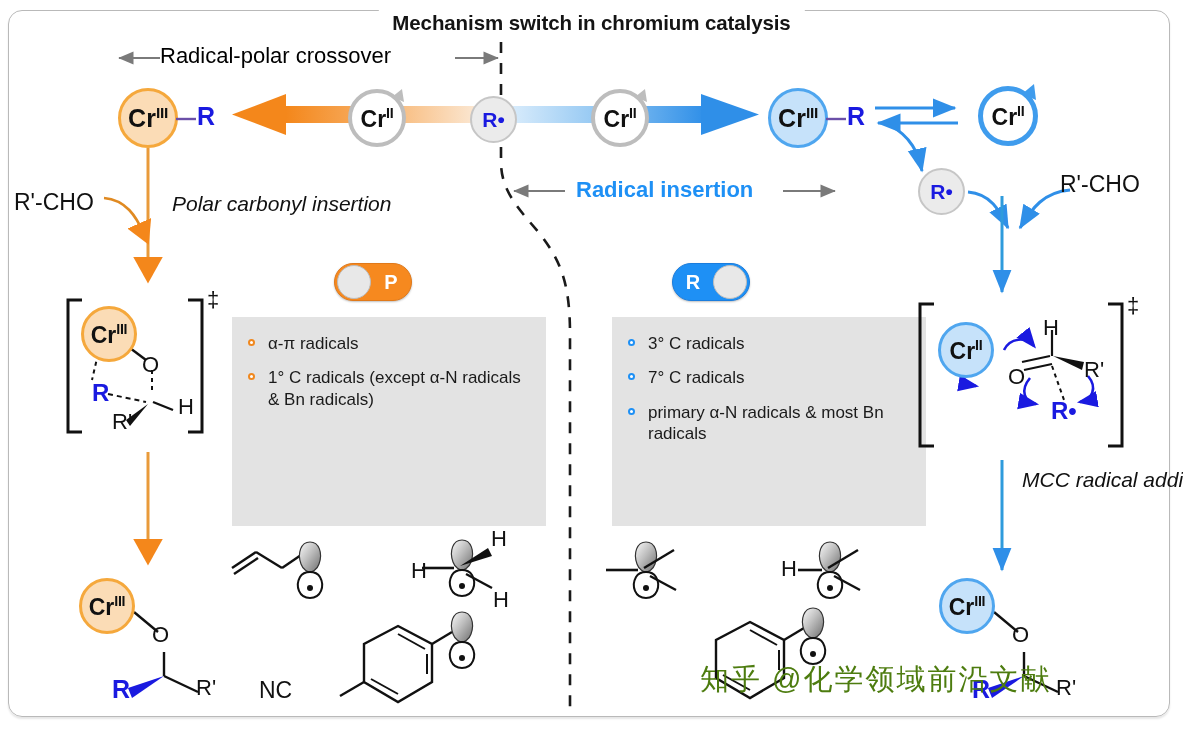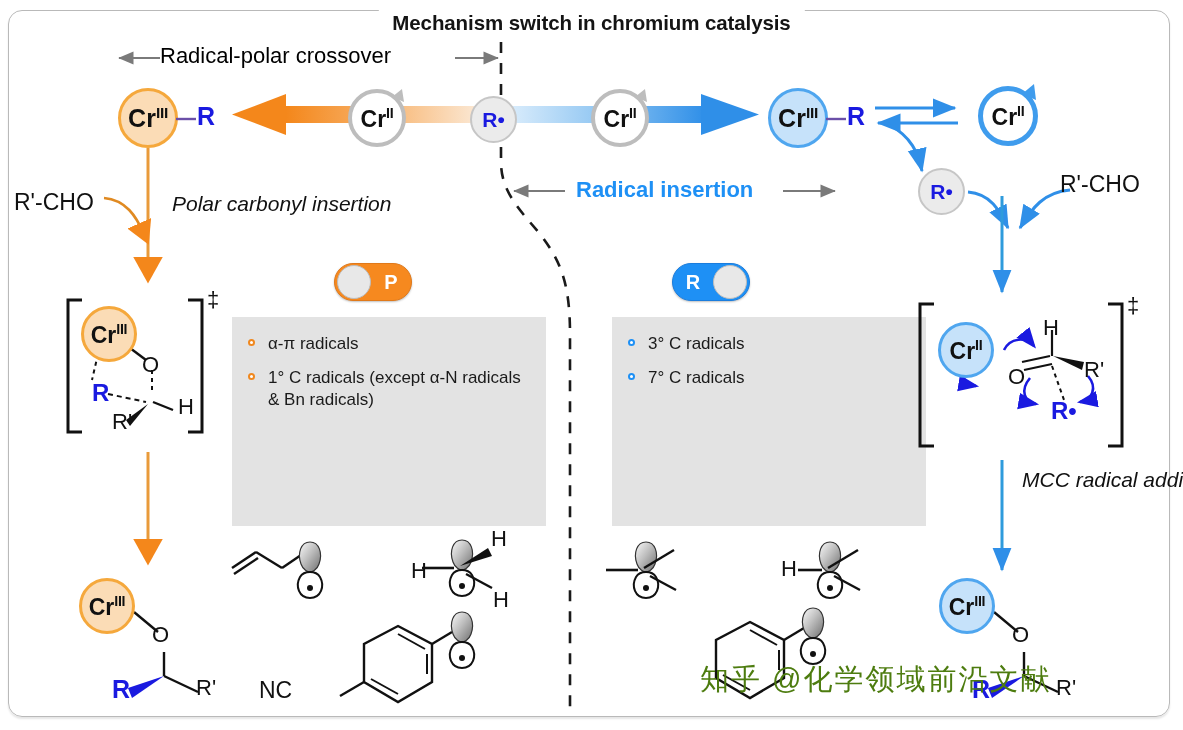--- a/index.html
+++ b/index.html
@@ -229,20 +229,21 @@
     <ul>
       <li><span class="bullet b-orange"></span><span>α-π radicals</span></li>
       <li><span class="bullet b-orange"></span><span>1° C radicals (except α-N radicals &amp; Bn radicals)</span></li>
     </ul>
   </div>
 
   <div class="panel" style="left:578px;top:317px;width:314px;height:209px;margin-left:34px;">
     <ul>
       <li><span class="bullet b-blue"></span><span>3° C radicals</span></li>
       <li><span class="bullet b-blue"></span><span>7° C radicals</span></li>
+      <li><span class="bullet b-blue"></span><span>primary α-N radicals &amp; most Bn radicals</span></li>
     </ul>
   </div>
 
   <svg class="abs" style="left:230px;top:530px;" width="300" height="195">
     <defs>
       <linearGradient id="lobe" x1="0" y1="0" x2="1" y2="1">
         <stop offset="0%" stop-color="#fbfbfb"></stop>
         <stop offset="45%" stop-color="#bfbfbf"></stop>
         <stop offset="100%" stop-color="#6e6e6e"></stop>
       </linearGradient>

